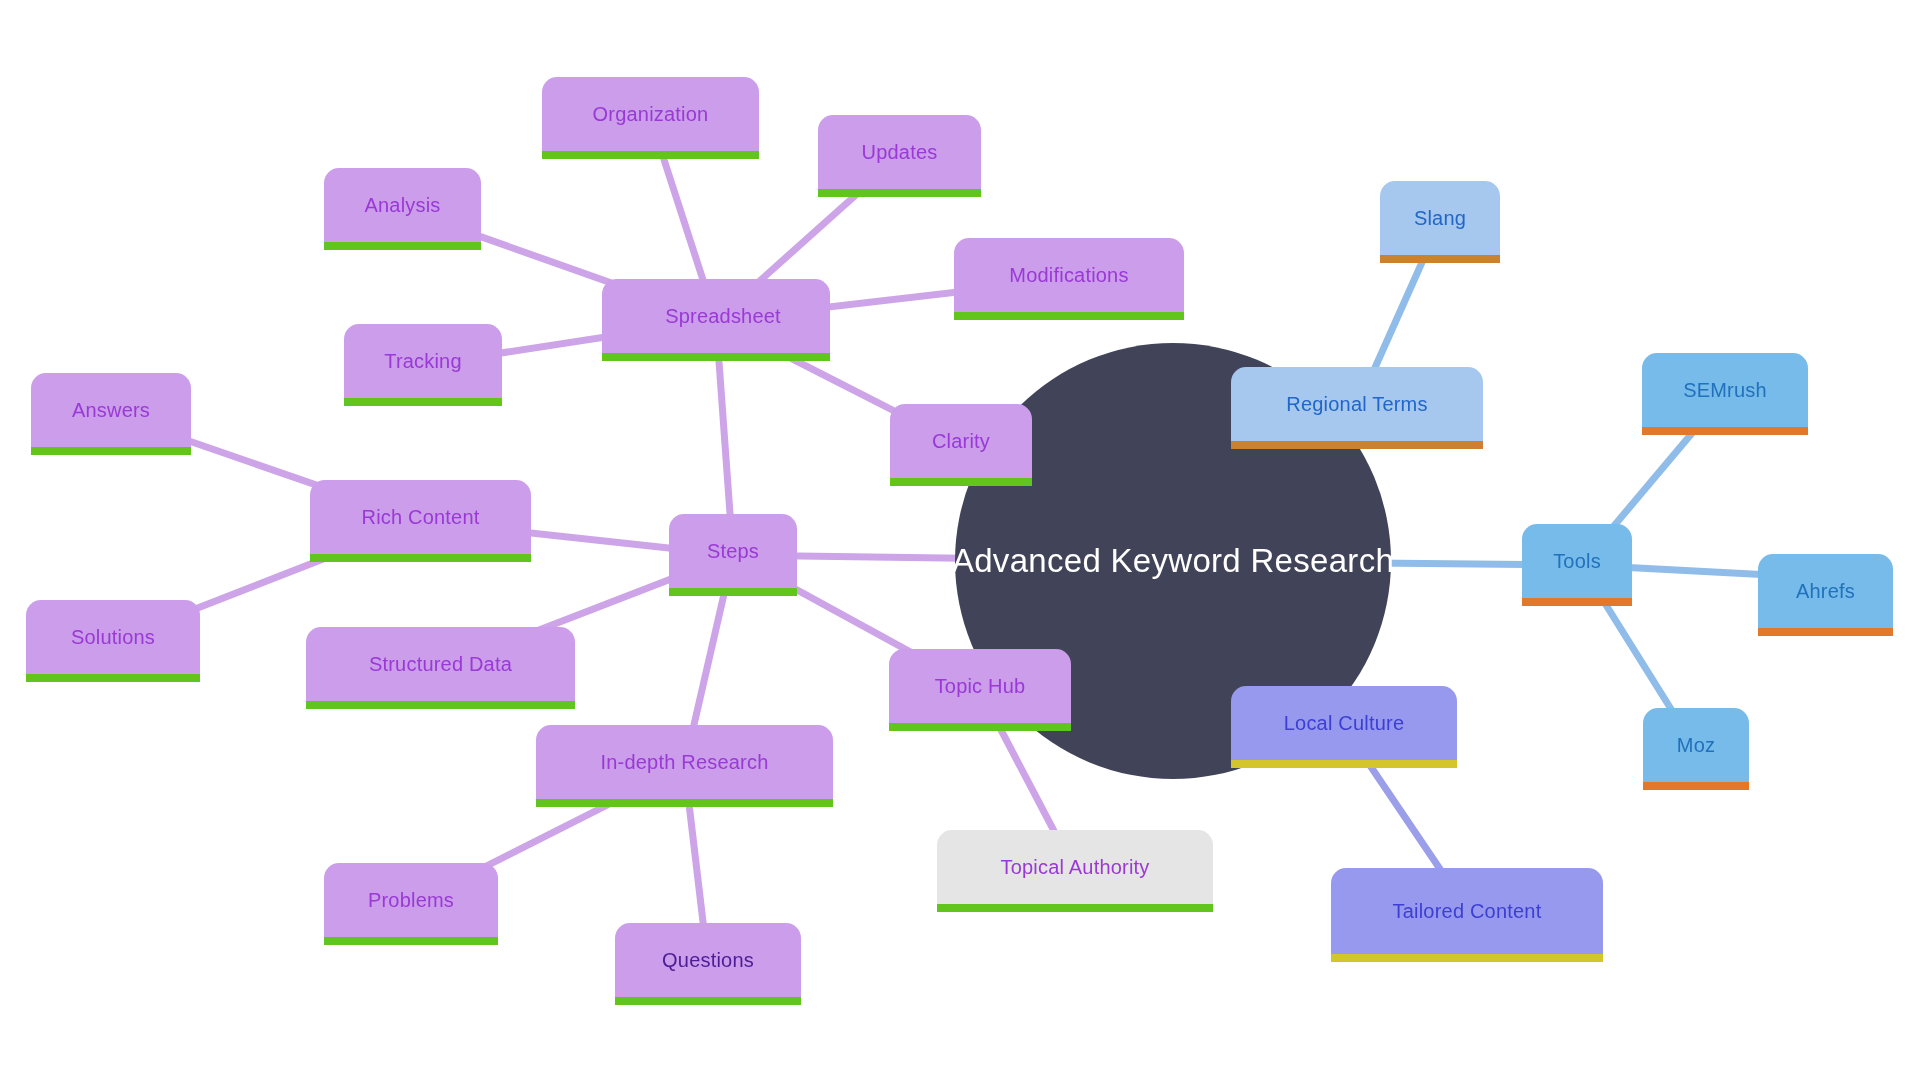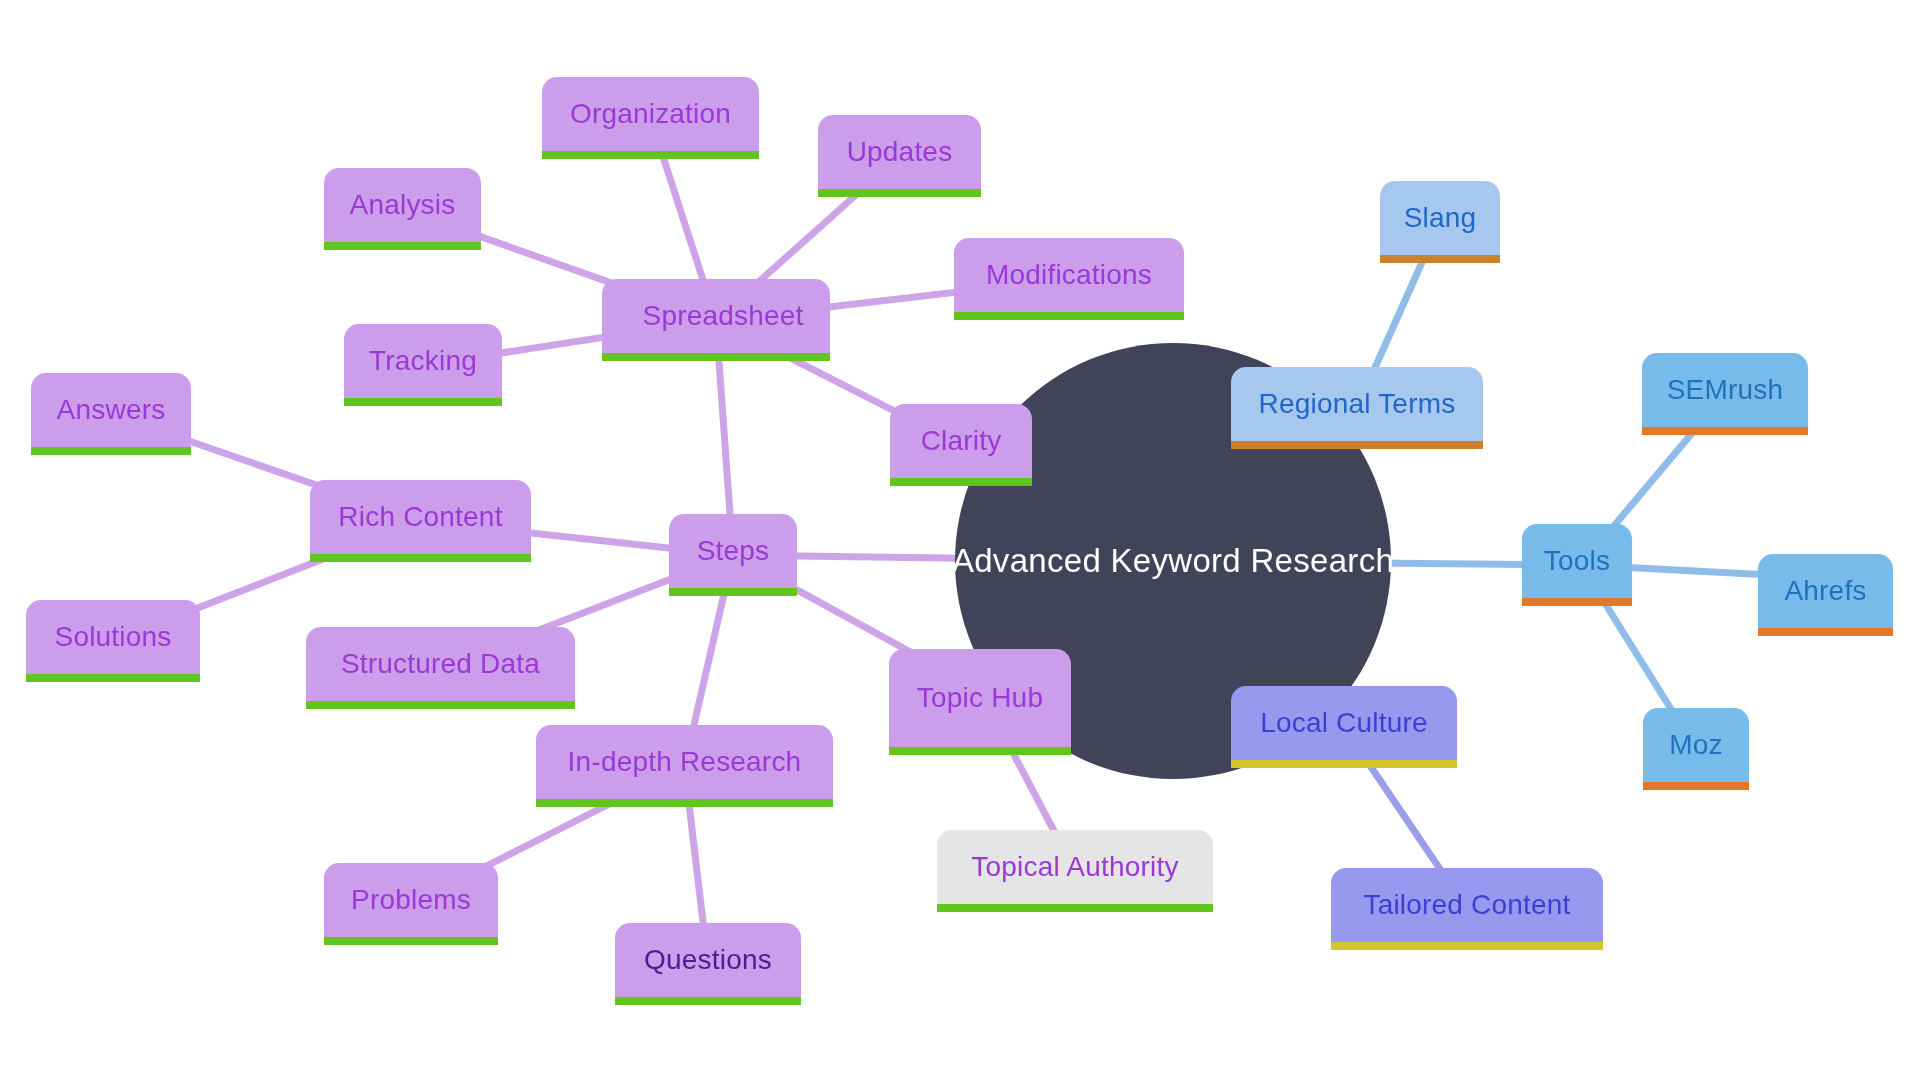--- a/index.html
+++ b/index.html
@@ -42,21 +42,21 @@
     flex-direction: column;
     border-radius: 15px 15px 0 0;
     overflow: hidden;
     cursor: pointer;
   }
   .mm-node .mm-label {
     flex: 1 1 auto;
     display: flex;
     align-items: center;
     justify-content: center;
-    font-size: 28px;
+    font-size: 20px;
     letter-spacing: 0.2px;
     white-space: nowrap;
     padding: 0 10px;
   }
   .mm-node .mm-bar {
     flex: 0 0 8px;
     height: 8px;
     width: 100%;
   }
 </style>
@@ -138,21 +138,21 @@
         <span class="mm-bar" style="background: rgb(98, 197, 30);"></span>
       </div>
       <div class="mm-node" style="left: 26px; top: 600px; width: 174px; height: 82px; background: rgb(203, 157, 234);">
         <span class="mm-label" style="color: rgb(154, 57, 214);">Solutions</span>
         <span class="mm-bar" style="background: rgb(98, 197, 30);"></span>
       </div>
       <div class="mm-node" style="left: 306px; top: 627px; width: 269px; height: 82px; background: rgb(203, 157, 234);">
         <span class="mm-label" style="color: rgb(154, 57, 214);">Structured Data</span>
         <span class="mm-bar" style="background: rgb(98, 197, 30);"></span>
       </div>
-      <div class="mm-node" style="left: 889px; top: 649px; width: 182px; height: 106px; background: rgb(203, 157, 234);">
+      <div class="mm-node" style="left: 889px; top: 649px; width: 182px; height: 82px; background: rgb(203, 157, 234);">
         <span class="mm-label" style="color: rgb(154, 57, 214);">Topic Hub</span>
         <span class="mm-bar" style="background: rgb(98, 197, 30);"></span>
       </div>
       <div class="mm-node" style="left: 536px; top: 725px; width: 297px; height: 82px; background: rgb(203, 157, 234);">
         <span class="mm-label" style="color: rgb(154, 57, 214);">In-depth Research</span>
         <span class="mm-bar" style="background: rgb(98, 197, 30);"></span>
       </div>
       <div class="mm-node" style="left: 937px; top: 830px; width: 276px; height: 82px; background: #e5e5e5;">
         <span class="mm-label" style="color: rgb(154, 57, 214);">Topical Authority</span>
         <span class="mm-bar" style="background: rgb(98, 197, 30);"></span>
@@ -186,18 +186,18 @@
         <span class="mm-bar" style="background: rgb(226, 121, 42);"></span>
       </div>
       <div class="mm-node" style="left: 1643px; top: 708px; width: 106px; height: 82px; background: rgb(119, 187, 235);">
         <span class="mm-label" style="color: rgb(33, 113, 187);">Moz</span>
         <span class="mm-bar" style="background: rgb(226, 121, 42);"></span>
       </div>
       <div class="mm-node" style="left: 1231px; top: 686px; width: 226px; height: 82px; background: rgb(151, 153, 238);">
         <span class="mm-label" style="color: rgb(60, 63, 210);">Local Culture</span>
         <span class="mm-bar" style="background: rgb(211, 197, 43);"></span>
       </div>
-      <div class="mm-node" style="left: 1331px; top: 868px; width: 272px; height: 82px; background: rgb(151, 153, 238);">
+      <div class="mm-node" style="left: 1331px; top: 868px; width: 272px; height: 94px; background: rgb(151, 153, 238);">
         <span class="mm-label" style="color: rgb(60, 63, 210);">Tailored Content</span>
         <span class="mm-bar" style="background: rgb(211, 197, 43);"></span>
       </div>
     </div>
 </div>
 
 </body></html>

